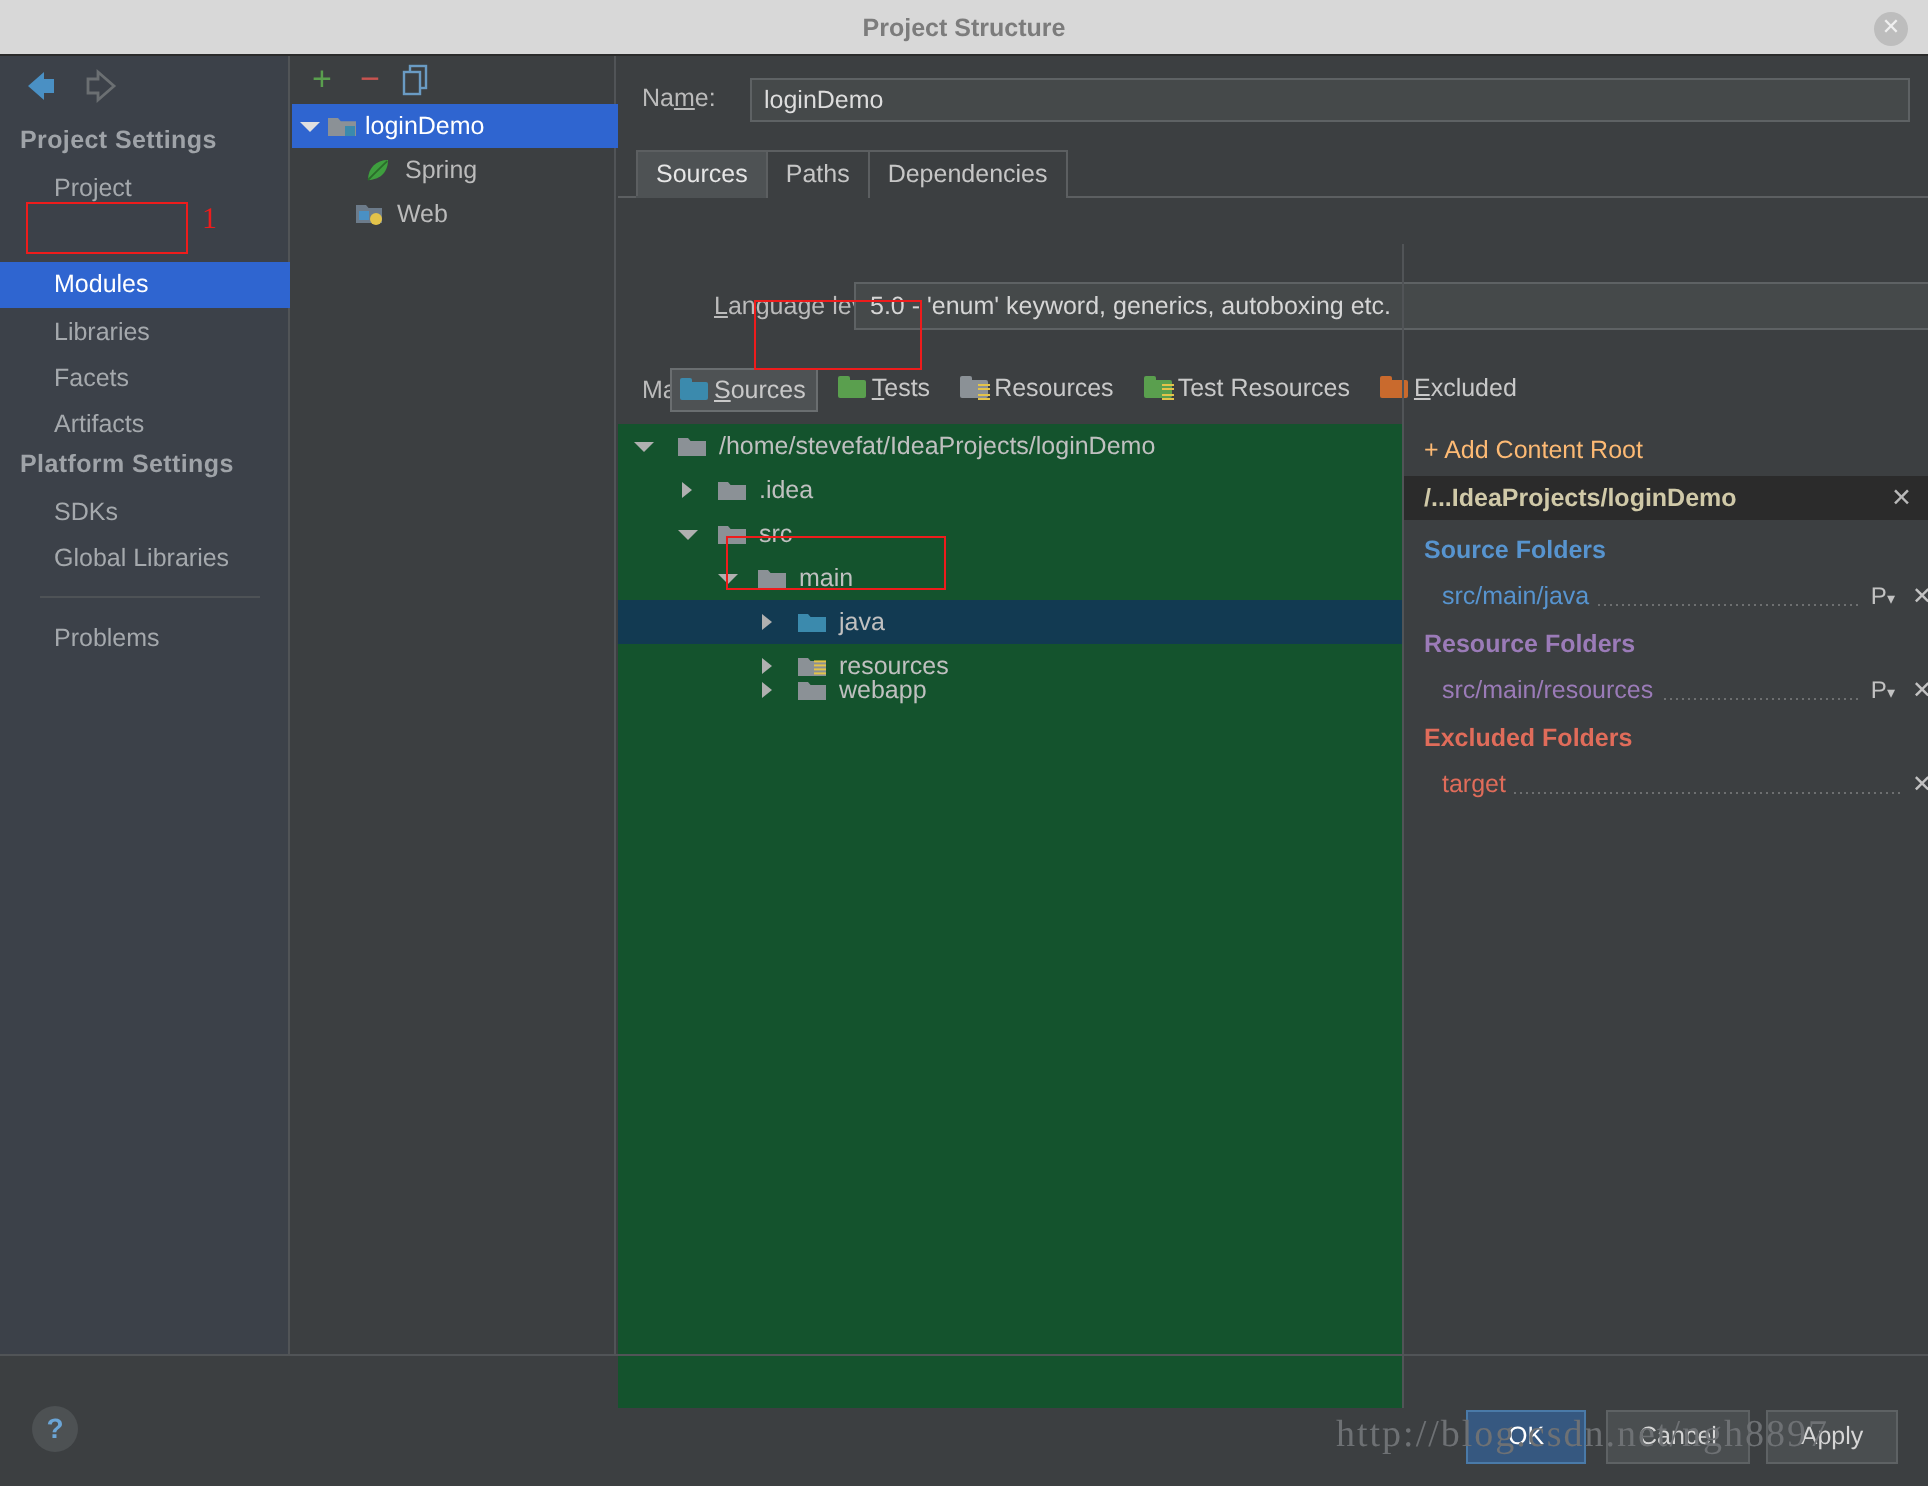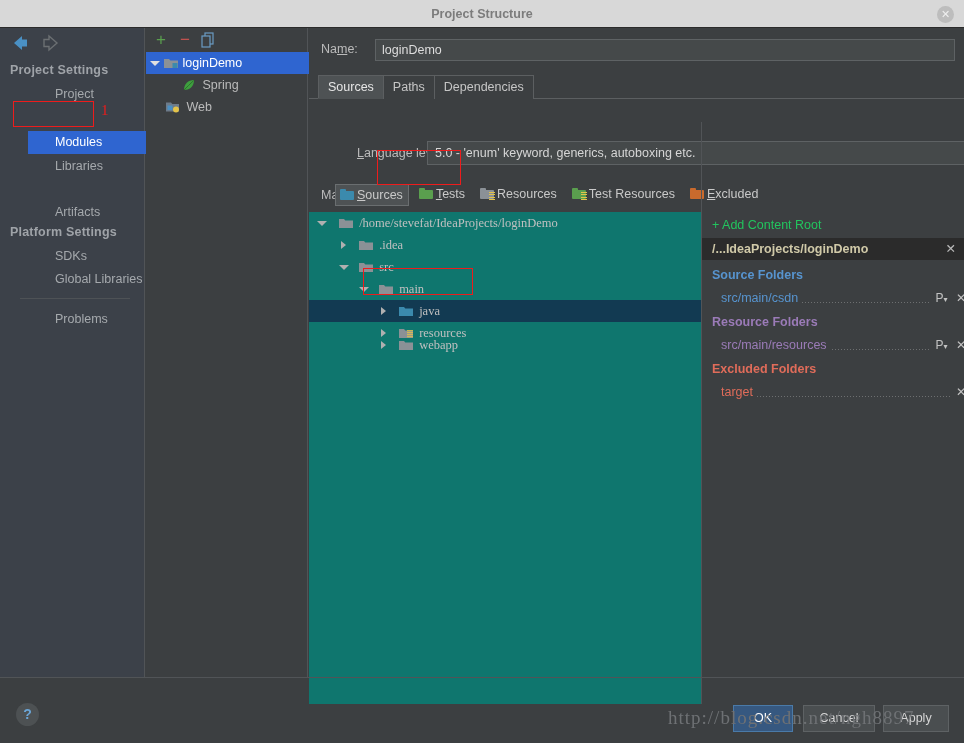--- a/index.html
+++ b/index.html
@@ -36,21 +36,21 @@
   }
   .navrow{position:absolute;left:8px;top:4px;height:24px;}
   .arrow{display:inline-block;width:26px;height:22px;vertical-align:top;cursor:pointer;}
   .sec{
     position:absolute;left:10px;font-size:12.5px;color:#9fa3a8;font-weight:bold;
     letter-spacing:.2px;white-space:nowrap;
   }
   .sb-item{
     position:absolute;left:0;width:145px;height:23px;line-height:23px;
     padding-left:27px;box-sizing:border-box;color:#a5a9ad;font-size:12.5px;
-    white-space:nowrap;cursor:pointer;margin-left:28px;
+    white-space:nowrap;cursor:pointer;
   }
   .sb-item.sel{background:#2f65d0;color:#ffffff;}
   .sb-div{position:absolute;left:20px;width:110px;height:1px;background:#4e5256;}
 
   
   .ann-modules{
     position:absolute;left:13px;top:101px;width:81px;height:26px;
     border:1.6px solid #ee1c1c;box-sizing:border-box;pointer-events:none;
   }
   .ann-num1{
@@ -129,21 +129,21 @@
   .lines u{display:block;height:1px;background:#e3c34a;margin-top:1.6px;}
 
   .ann-sources{
     position:absolute;left:377px;top:150px;width:84px;height:35px;
     border:1.6px solid #ee1c1c;box-sizing:border-box;pointer-events:none;
   }
 
   
   .tree{
     position:absolute;left:0;top:184px;width:392px;height:492px;
-    background:#0f766e;overflow:hidden;font-family:Liberation Serif, serif;
+    background:#14532d;overflow:hidden;
   }
   .trow{
     position:absolute;left:0;width:392px;height:22px;line-height:22px;
     font-size:12.5px;color:#c0c0c0;white-space:nowrap;cursor:pointer;
   }
   .trow.sel{background:#123a52;}
   .tw{position:absolute;top:7px;width:0;height:0;}
   .tw.cl{border-left:5px solid #b0b0b0;border-top:4px solid transparent;border-bottom:4px solid transparent;}
   .tw.op{border-left:5px solid transparent;border-right:5px solid transparent;border-top:5px solid #b0b0b0;top:9px;}
 
@@ -154,21 +154,21 @@
 
   .treediv{position:absolute;left:392px;top:94px;width:1px;height:582px;background:#515457;}
 
   
   .roots{
     position:absolute;left:393px;top:184px;width:262px;height:492px;
     background:#3c3f41;
   }
   .addroot{
     position:absolute;left:10px;top:3px;height:20px;line-height:20px;
-    color:#22c55e;font-size:12.5px;cursor:pointer;white-space:nowrap;
+    color:#fdba74;font-size:12.5px;cursor:pointer;white-space:nowrap;
   }
   .rootheader{
     position:absolute;left:0;top:26px;width:262px;height:22px;line-height:22px;
     background:#2b2b2b;color:#d0c9a8;font-weight:bold;font-size:12.5px;padding-left:10px;
     box-sizing:border-box;white-space:nowrap;
   }
   .rootheader .x{position:absolute;right:8px;top:0;color:#b9b9b9;font-weight:normal;cursor:pointer;}
   .grphdr{
     position:absolute;left:10px;font-weight:bold;font-size:12.5px;white-space:nowrap;
   }
@@ -225,20 +225,21 @@
         <svg width="26" height="22" viewBox="0 0 26 22">
             <path d="M12 4 L20 11 L12 18 L12 14.5 L7 14.5 L7 7.5 L12 7.5 Z" fill="none" stroke="#6b6f72" stroke-width="1.4"></path>
           </svg>
       </span>
     </div>
 
     <div class="sec" style="top:35px">Project Settings</div>
     <div class="sb-item" style="top:55px">Project</div>
     <div class="sb-item" style="top:127px">Libraries</div>
     <div class="sb-item sel" style="top:103px">Modules</div>
+    <div class="sb-item" style="top:150px">Facets</div>
     <div class="sb-item" style="top:173px">Artifacts</div>
 
     <div class="sec" style="top:197px">Platform Settings</div>
     <div class="sb-item" style="top:217px">SDKs</div>
     <div class="sb-item" style="top:240px">Global Libraries</div>
 
     <div class="sb-div" style="top:270px"></div>
     <div class="sb-item" style="top:280px">Problems</div>
   </div>
 
@@ -271,21 +272,21 @@
     <div class="modrow" style="top:46px;padding-left:36px;">
       <span style="display:inline-block;width:17px;vertical-align:-2px;">
         <svg width="14" height="12" viewBox="0 0 14 12">
           <path d="M12 1 C12 8 7 11 2 11 C2 5 6 1 12 1 Z" fill="#3e9f3e"></path>
           <path d="M2 11 C5 8 8 5 11.6 1.6" stroke="#2a6b2a" stroke-width="0.9" fill="none"></path>
         </svg>
       </span>
       <span>Spring</span>
     </div>
 
-    <div class="modrow" style="top:68px;padding-left:20px;">
+    <div class="modrow" style="top:68px;padding-left:32px;">
       <span style="display:inline-block;width:17px;vertical-align:-2px;">
         <svg width="14" height="12" viewBox="0 0 14 12">
           <path d="M0 1.5 h5 l1.3 1.5 H13 V10.5 H0 Z" fill="#6c7b8a"></path>
           <rect x="1.5" y="4.5" width="5" height="4.5" fill="#4a90c4"></rect>
           <circle cx="10" cy="8.5" r="3" fill="#e3c34a"></circle>
         </svg>
       </span>
       <span>Web</span>
     </div>
   </div>
@@ -421,21 +422,21 @@
       <div class="addroot">+ Add Content Root</div>
 
       <div class="rootheader">
         <span>/...IdeaProjects/loginDemo</span>
         <span class="x">✕</span>
       </div>
 
       <div class="grphdr" style="top:56px;color:#5794cf;">Source Folders</div>
       <div class="grprow" style="top:77px;">
         <span class="dots"></span>
-        <span class="nm" style="background:#3c3f41;color:#5794cf;">src/main/csdn</span>
+        <span class="nm" style="background:#3c3f41;color:#5794cf;">src/main/java</span>
         <span class="rowicons" style="background:#3c3f41;">
           <span>P<i style="font-style:normal;font-size:8px;">▾</i></span>
           <span>✕</span>
         </span>
       </div>
 
       <div class="grphdr" style="top:103px;color:#9b7bb8;">Resource Folders</div>
       <div class="grprow" style="top:124px;">
         <span class="dots"></span>
         <span class="nm" style="background:#3c3f41;color:#9b7bb8;">src/main/resources</span>

